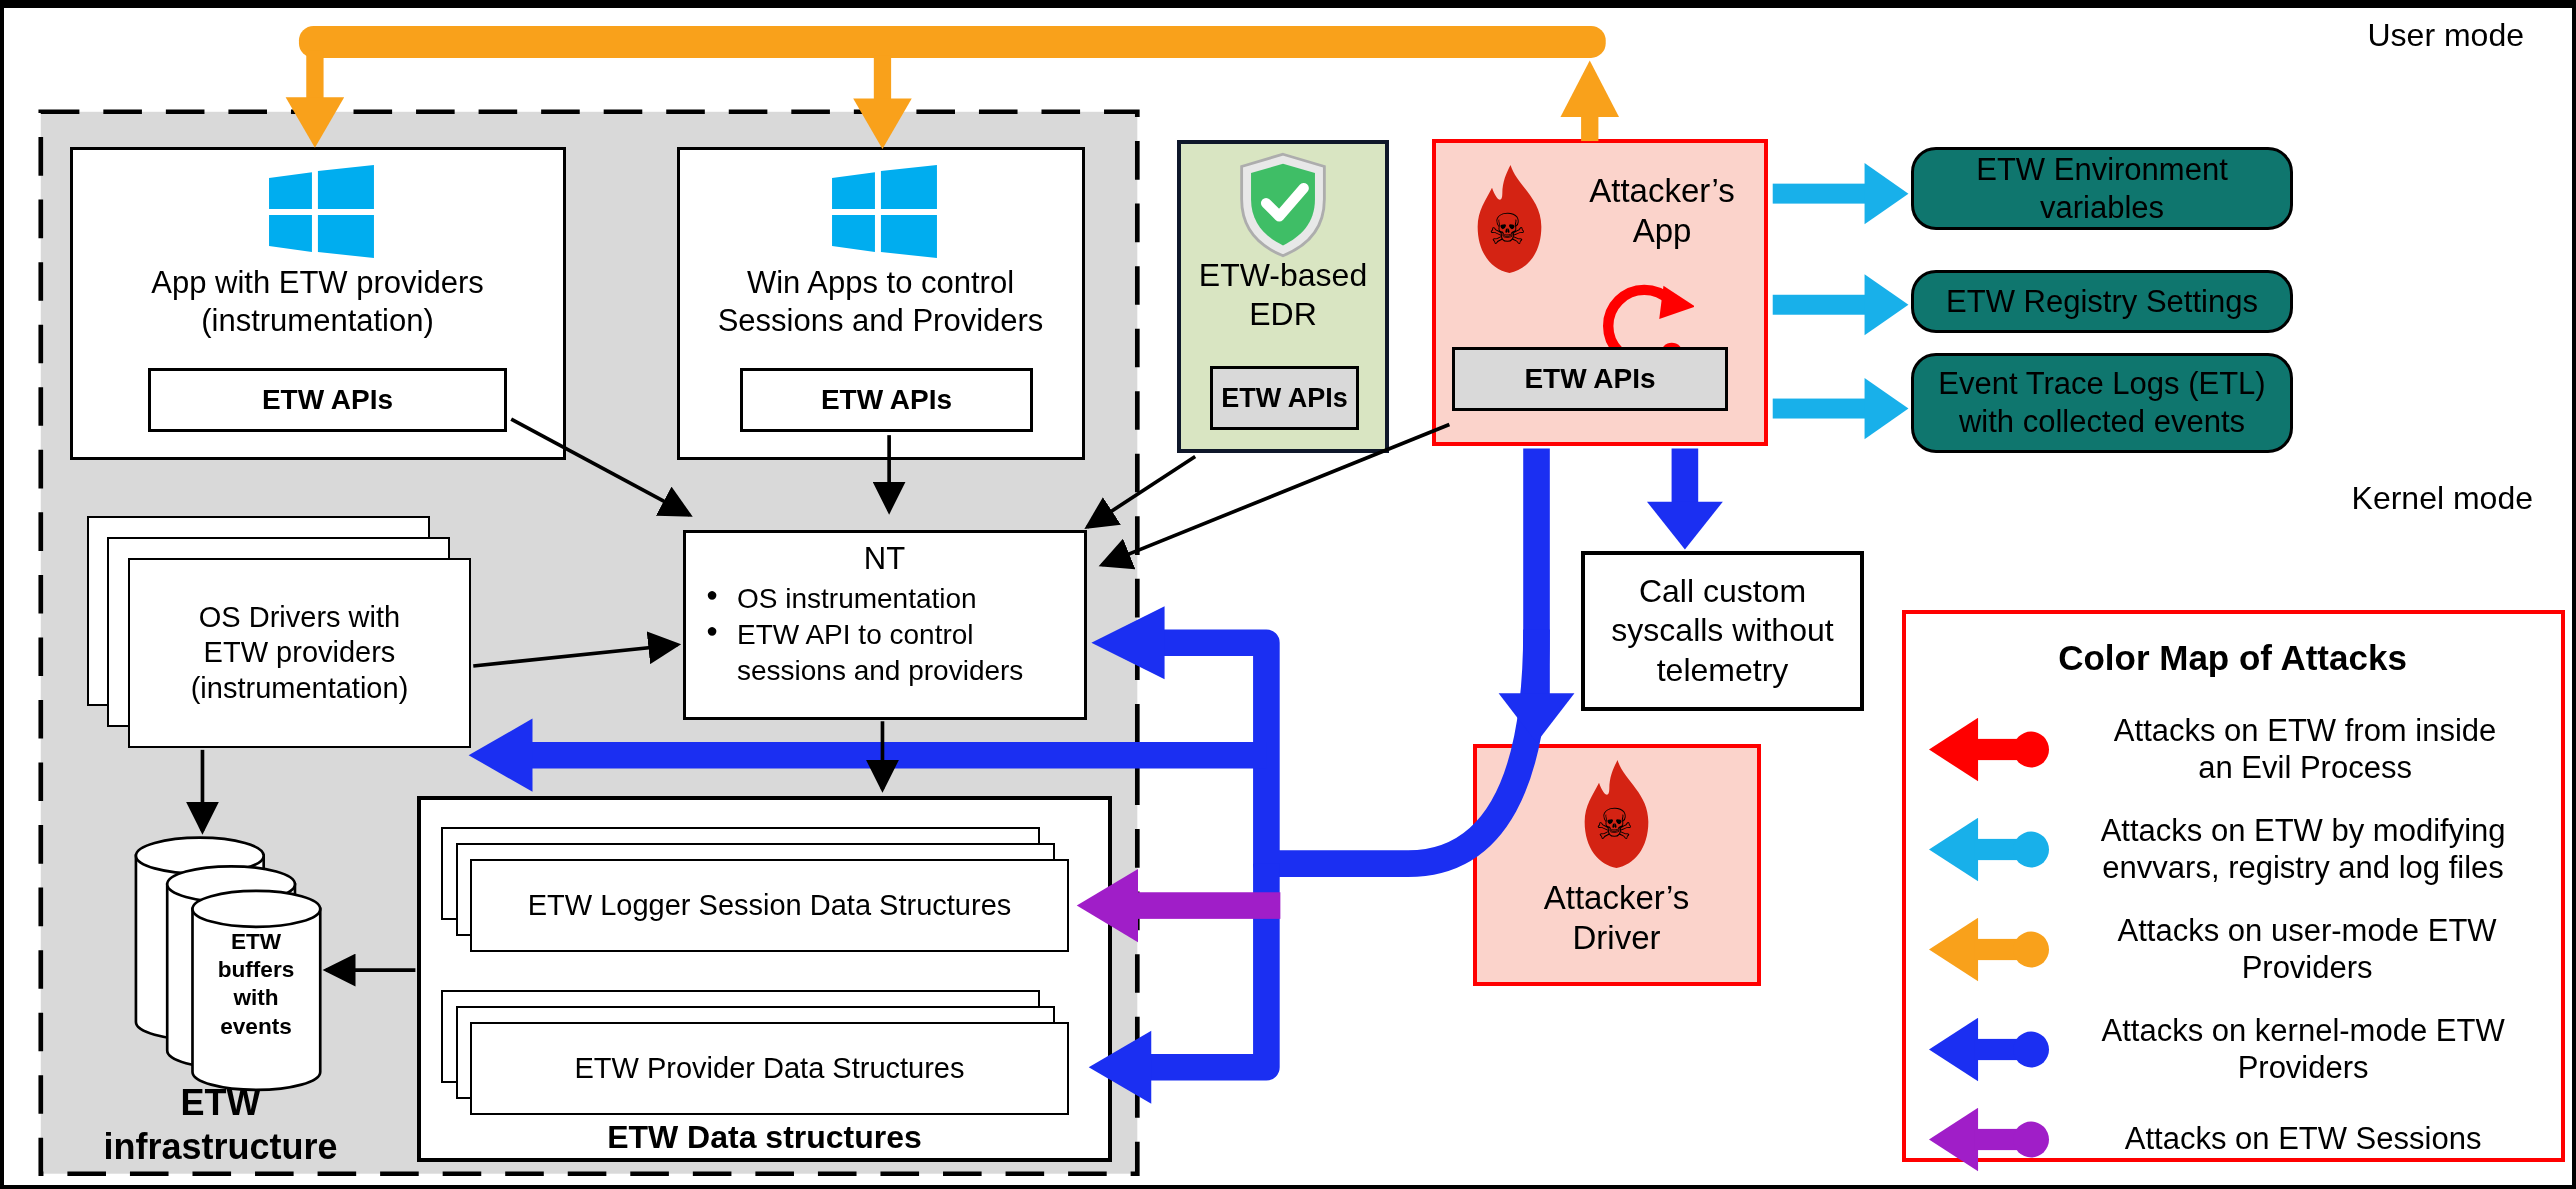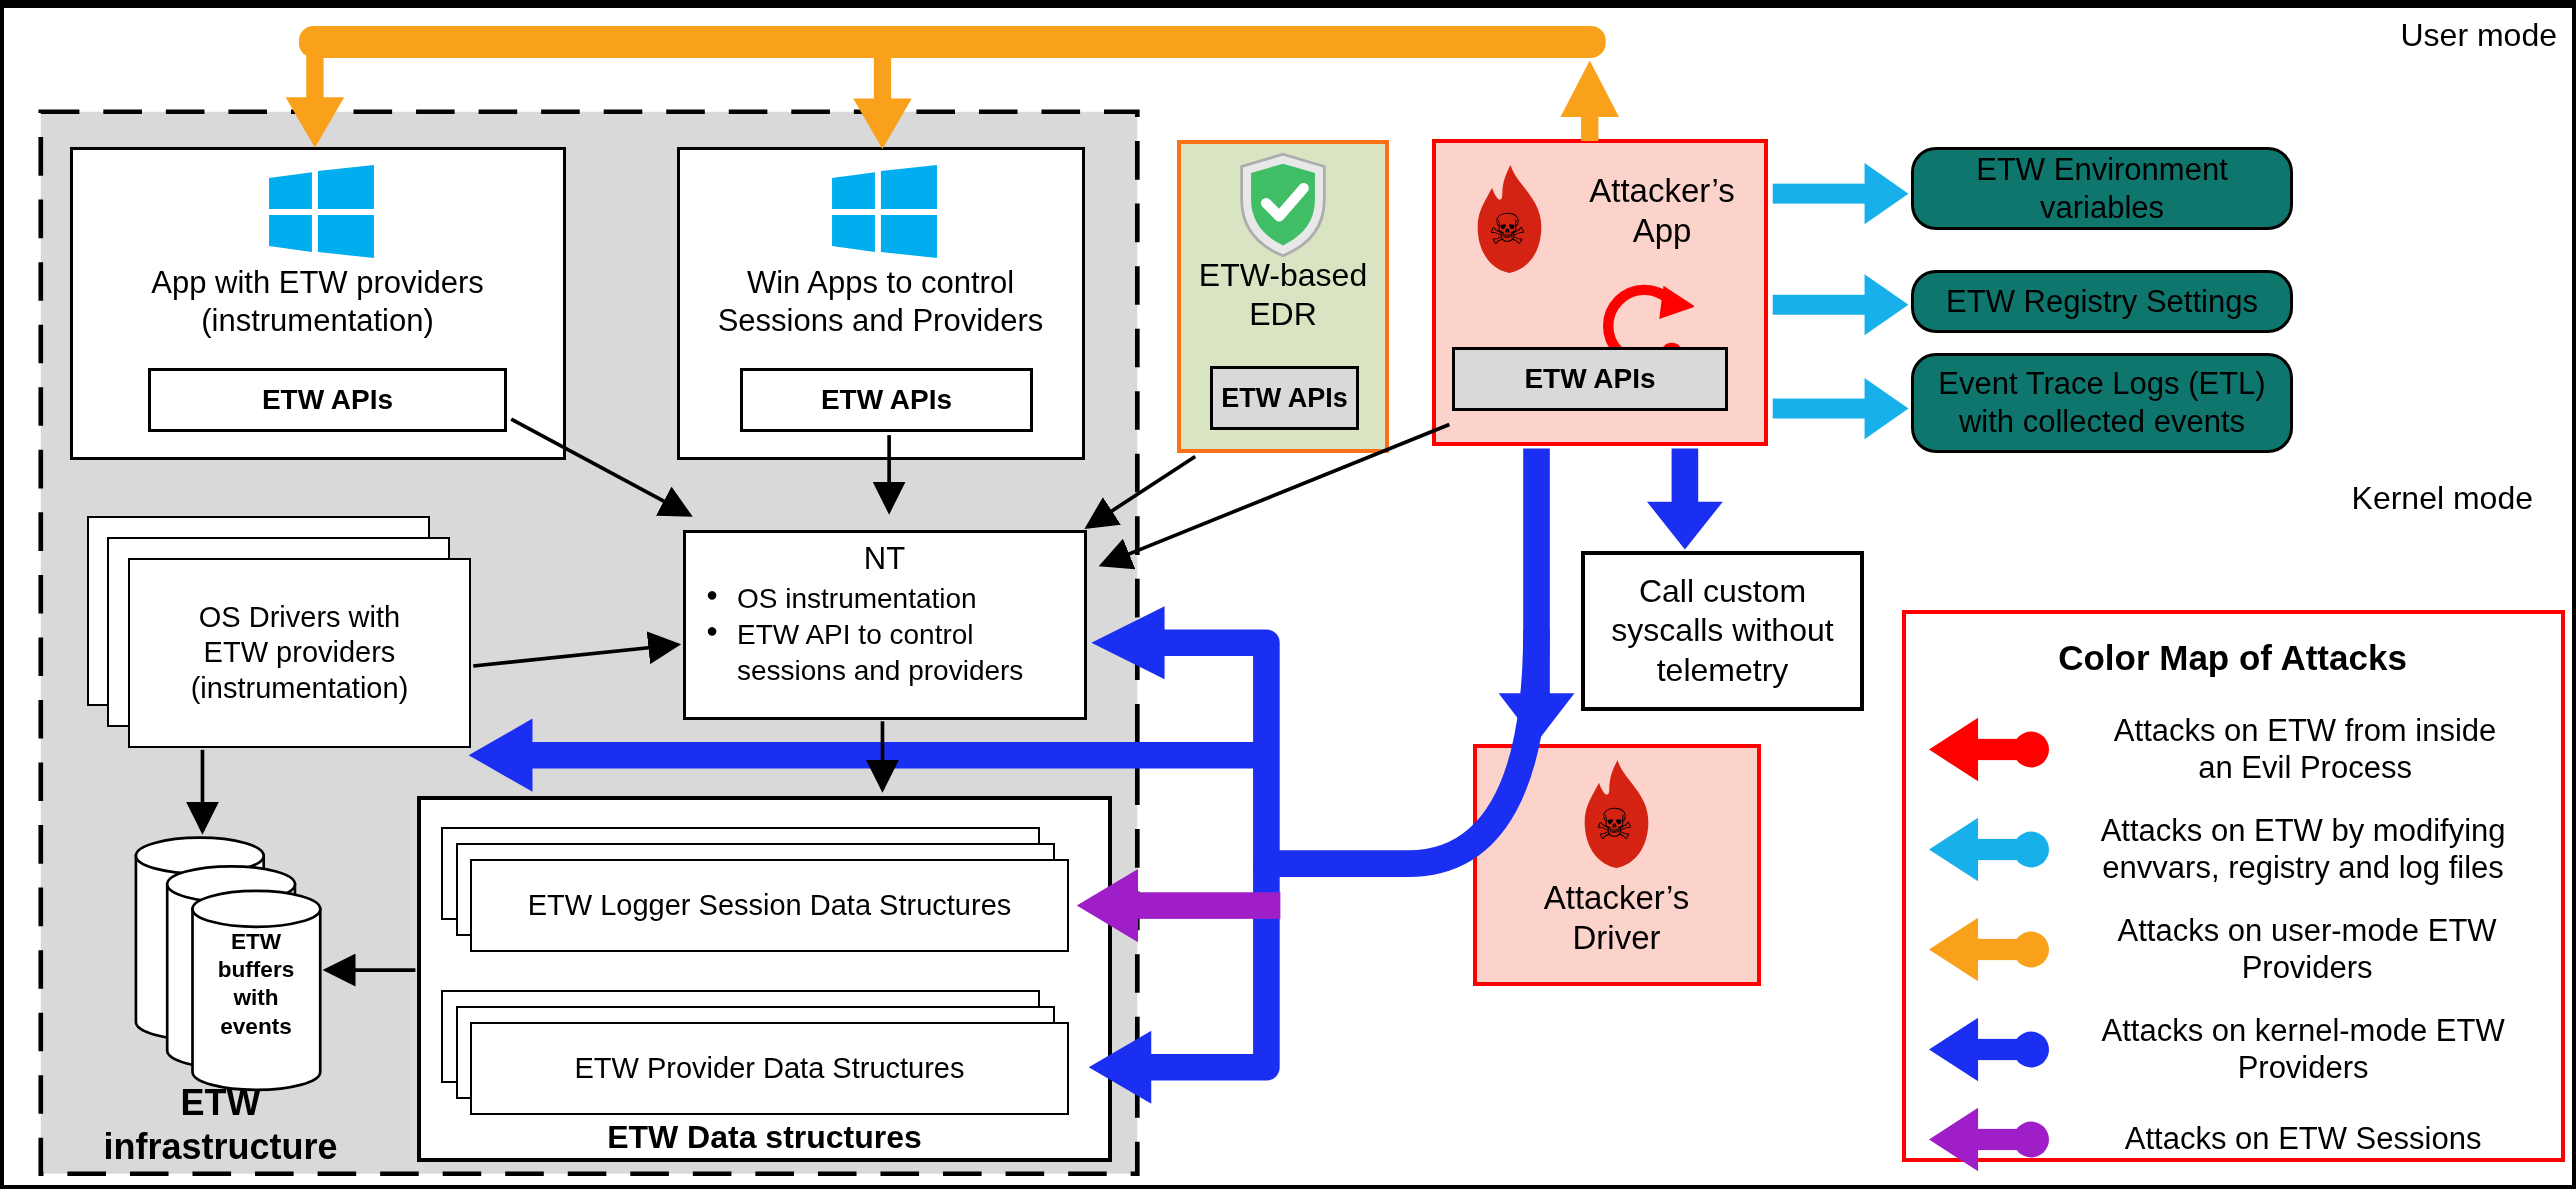--- a/index.html
+++ b/index.html
@@ -39,21 +39,21 @@
       <ellipse cx="294" cy="1280" rx="96" ry="27"></ellipse>
       <path d="M 245 1323 V 1573 A 96 27 0 0 0 437 1573 V 1323 Z"></path>
       <ellipse cx="341" cy="1323" rx="96" ry="27"></ellipse>
       <path d="M 283 1360 V 1605 A 96 27 0 0 0 475 1605 V 1360 Z"></path>
       <ellipse cx="379" cy="1360" rx="96" ry="27"></ellipse>
     </g>
   </svg>
 
   <div class="abs" style="left:0;top:700;width:2576px;height:4px;background:#000;"></div>
 
-  <div class="mode" style="top:13.3px;right:15px;text-align:right;">User mode</div>
+  <div class="mode" style="top:13.3px;right:48px;text-align:right;">User mode</div>
   <div class="mode" style="top:476px;right:39px;">Kernel mode</div>
 
   <div class="abs lbl" style="left:57px;top:1077px;width:319px;font-size:36px;font-weight:bold;">ETW
 infrastructure</div>
 
   <div class="box" style="left:66px;top:143px;width:496px;height:313px;">
     <svg class="abs" style="left:196px;top:14.6px;" width="105" height="93" viewBox="0 0 88 78">
       <g fill="#00ADEF">
         <path d="M0 11 L36 6 V37 H0 Z"></path>
           <path d="M41 5 L88 0 V37 H41 Z"></path>
@@ -73,21 +73,21 @@
           <path d="M41 5 L88 0 V37 H41 Z"></path>
         <path d="M0 42 H36 V73 L0 68 Z"></path>
           <path d="M41 42 H88 V78 L41 73 Z"></path>
       </g>
     </svg>
     <div class="abs lbl" style="left:0;top:114px;width:401px;font-size:31px;">Win Apps to control
 Sessions and Providers</div>
     <div class="api" style="left:60px;top:218px;width:293px;height:64px;">ETW APIs</div>
   </div>
 
-  <div class="box" style="left:1173px;top:136px;width:212px;height:313px;background:#D9E5C2;border:4px solid #f97316;">
+  <div class="box" style="left:1173px;top:136px;width:212px;height:313px;background:#D9E5C2;border:4px solid #0f172a;">
     <svg class="abs" style="left:55px;top:8px;" width="94" height="106" viewBox="0 0 100 112">
       <path d="M50 2 L94 15 V50 C94 82 75 100 50 110 C25 100 6 82 6 50 V15 Z" fill="#E8E8E8" stroke="#ADADAD" stroke-width="3"></path>
       <path d="M50 12 L84 22 V50 C84 75 69 90 50 99 C31 90 16 75 16 50 V22 Z" fill="#3FBE66"></path>
       <path d="M32 54 L46 68 L72 38" stroke="#fff" stroke-width="11" fill="none" stroke-linecap="round" stroke-linejoin="round"></path>
     </svg>
     <div class="abs lbl" style="left:0;top:112px;width:204px;font-size:32px;">ETW-based
 EDR</div>
     <div class="api gray" style="left:29px;top:222px;width:149px;height:64px;font-size:27px;">ETW APIs</div>
   </div>
 

